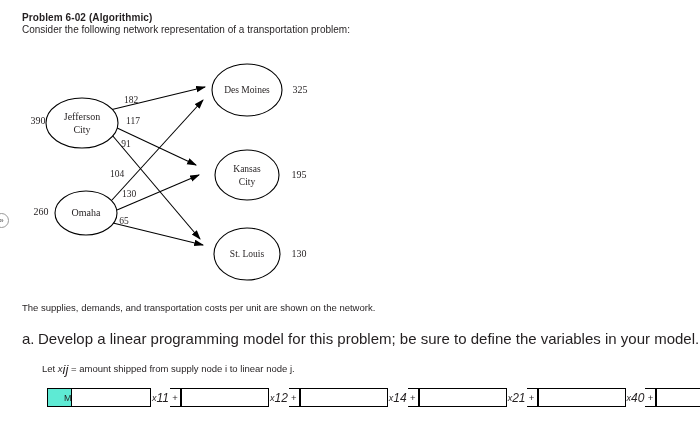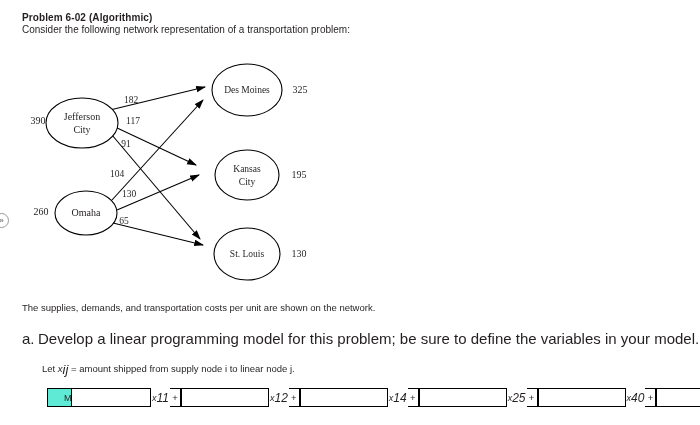--- a/index.html
+++ b/index.html
@@ -248,21 +248,21 @@
     </div>
 
     <div class="eq-cell">
       <input class="eq-box w-c" type="text" value="" style="">
       <span class="eq-var">x<span class="vsub">14</span></span>
       <div class="eq-plus">+</div>
     </div>
 
     <div class="eq-cell">
       <input class="eq-box w-d" type="text" value="" style="">
-      <span class="eq-var">x<span class="vsub">25</span></span>
+      <span class="eq-var">x<span class="vsub">21</span></span>
       <div class="eq-plus">+</div>
     </div>
 
     <div class="eq-cell">
       <input class="eq-box w-e" type="text" value="" style="">
       <span class="eq-var">x<span class="vsub">40</span></span>
       <div class="eq-plus">+</div>
     </div>
 
     <div class="eq-cell">

